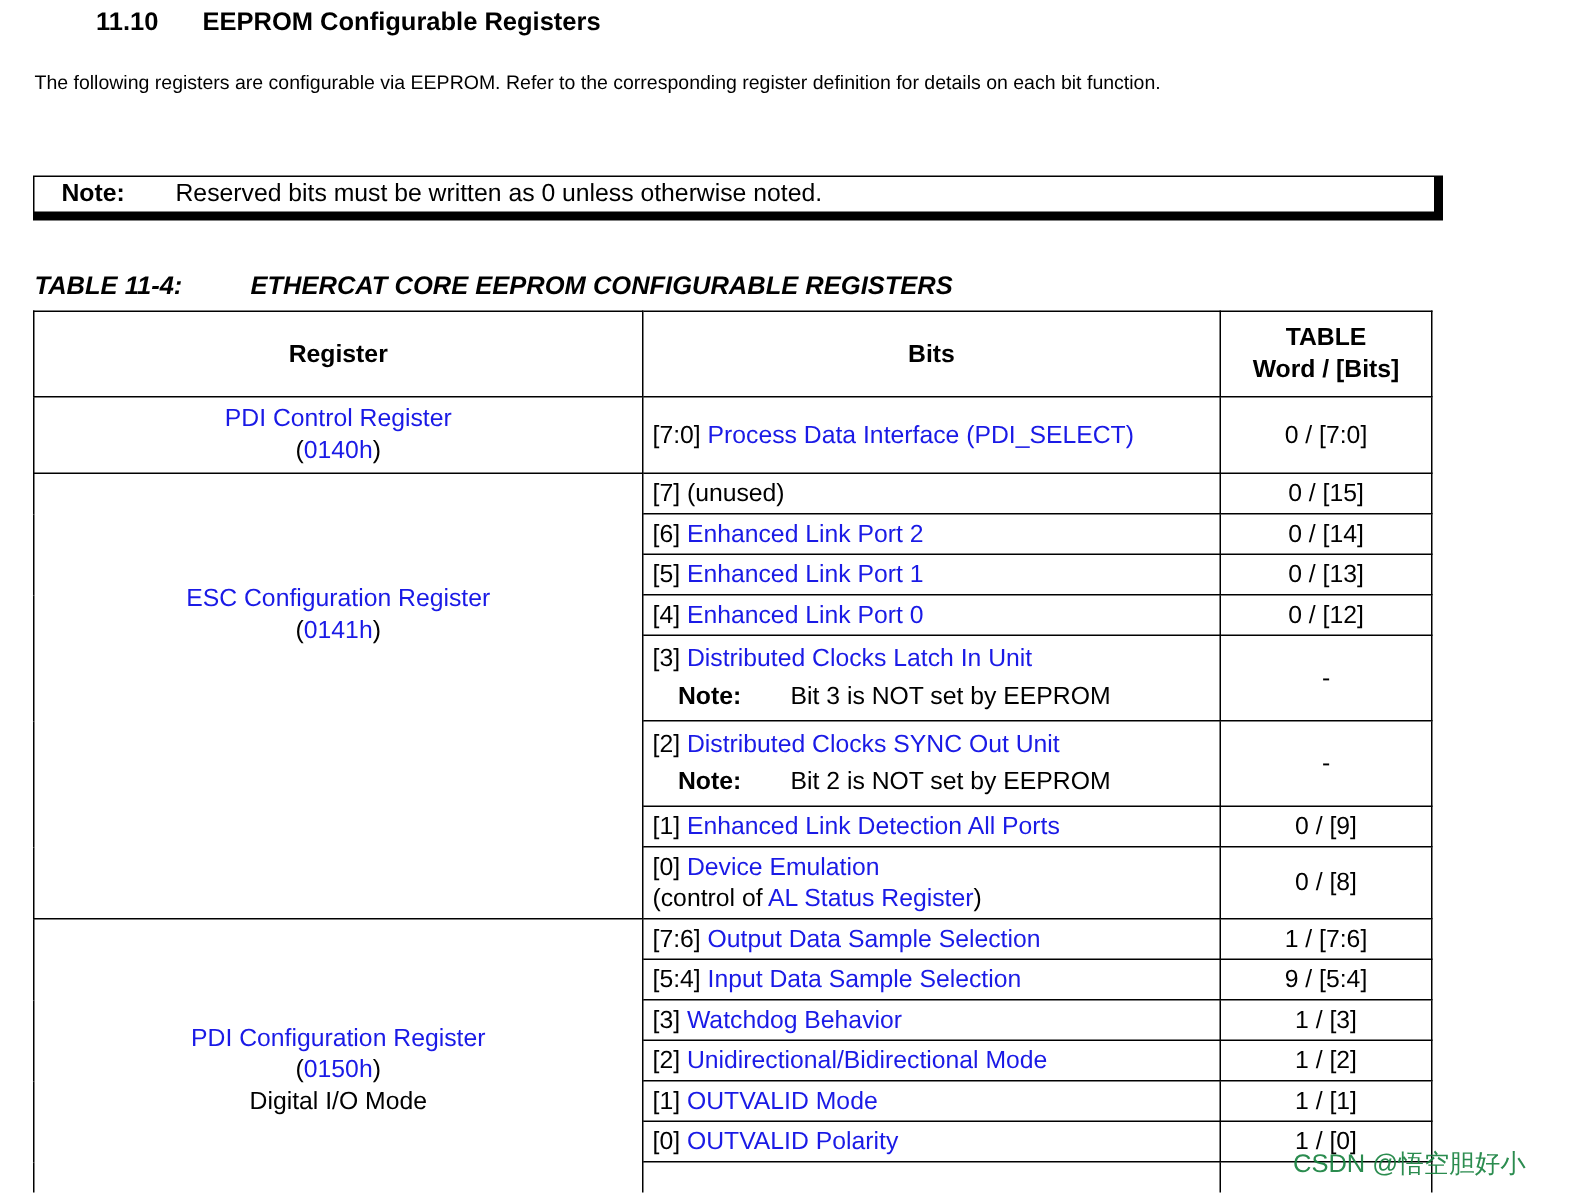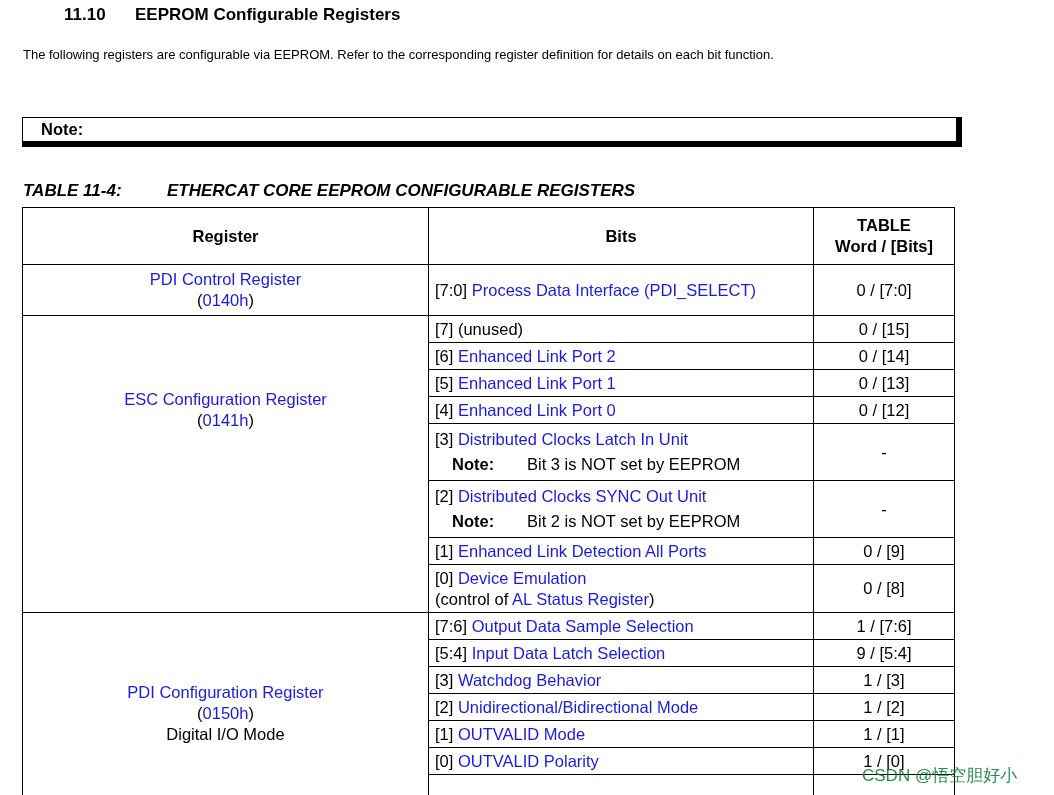--- a/index.html
+++ b/index.html
@@ -55,20 +55,21 @@
 <body>
 
 <div class="heading">
   <span class="num">11.10</span><span>EEPROM Configurable Registers</span>
 </div>
 
 <div class="intro">The following registers are configurable via EEPROM. Refer to the corresponding register definition for details on each bit function.</div>
 
 <div class="notebox">
   <span class="lbl">Note:</span>
+  <span class="txt">Reserved bits must be written as 0 unless otherwise noted.</span>
 </div>
 
 <div class="table-title">
   <span class="tnum">TABLE 11-4:</span><span>ETHERCAT CORE EEPROM CONFIGURABLE REGISTERS</span>
 </div>
 
 <table class="reg">
   <colgroup>
       <col class="c1">
       <col class="c2">
@@ -146,21 +147,21 @@
     <tr class="r28">
       <td class="c1" rowspan="7" style="padding-top:10px">
         <span class="link">PDI Configuration Register</span><br>
         <span>(</span><span class="link">0150h</span><span>)</span><br>
         <span>Digital I/O Mode</span>
       </td>
       <td class="c2"><span>[7:6]</span> <span class="link">Output Data Sample Selection</span></td>
       <td class="c3">1 / [7:6]</td>
     </tr>
     <tr class="r28">
-      <td class="c2"><span>[5:4]</span> <span class="link">Input Data Latch Selection</span></td>
+      <td class="c2"><span>[5:4]</span> <span class="link">Input Data Sample Selection</span></td>
       <td class="c3">9 / [5:4]</td>
     </tr>
     <tr class="r28">
       <td class="c2"><span>[3]</span> <span class="link">Watchdog Behavior</span></td>
       <td class="c3">1 / [3]</td>
     </tr>
     <tr class="r28">
       <td class="c2"><span>[2]</span> <span class="link">Unidirectional/Bidirectional Mode</span></td>
       <td class="c3">1 / [2]</td>
     </tr>

